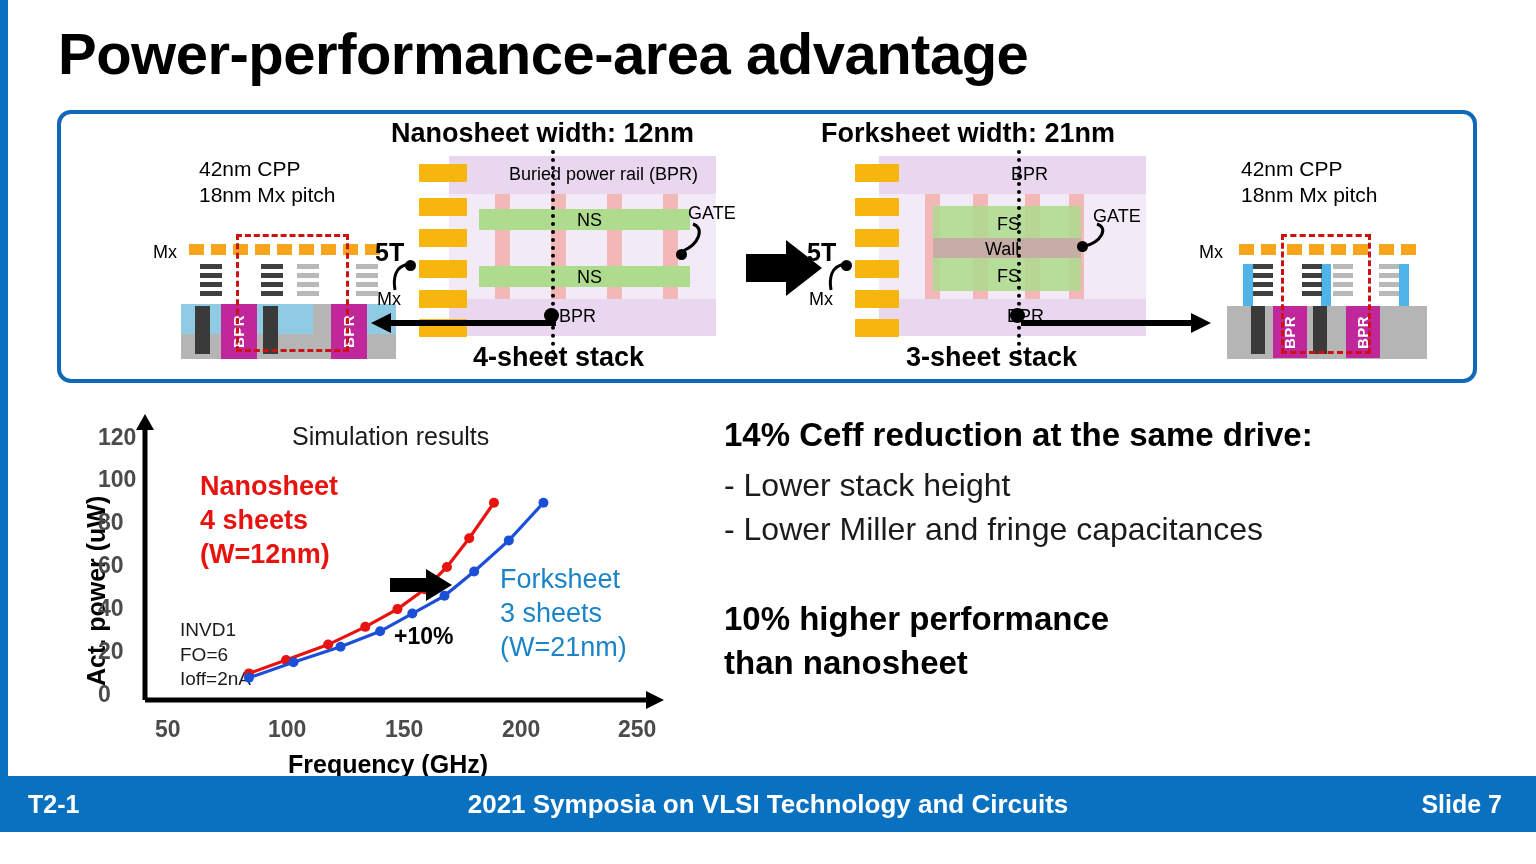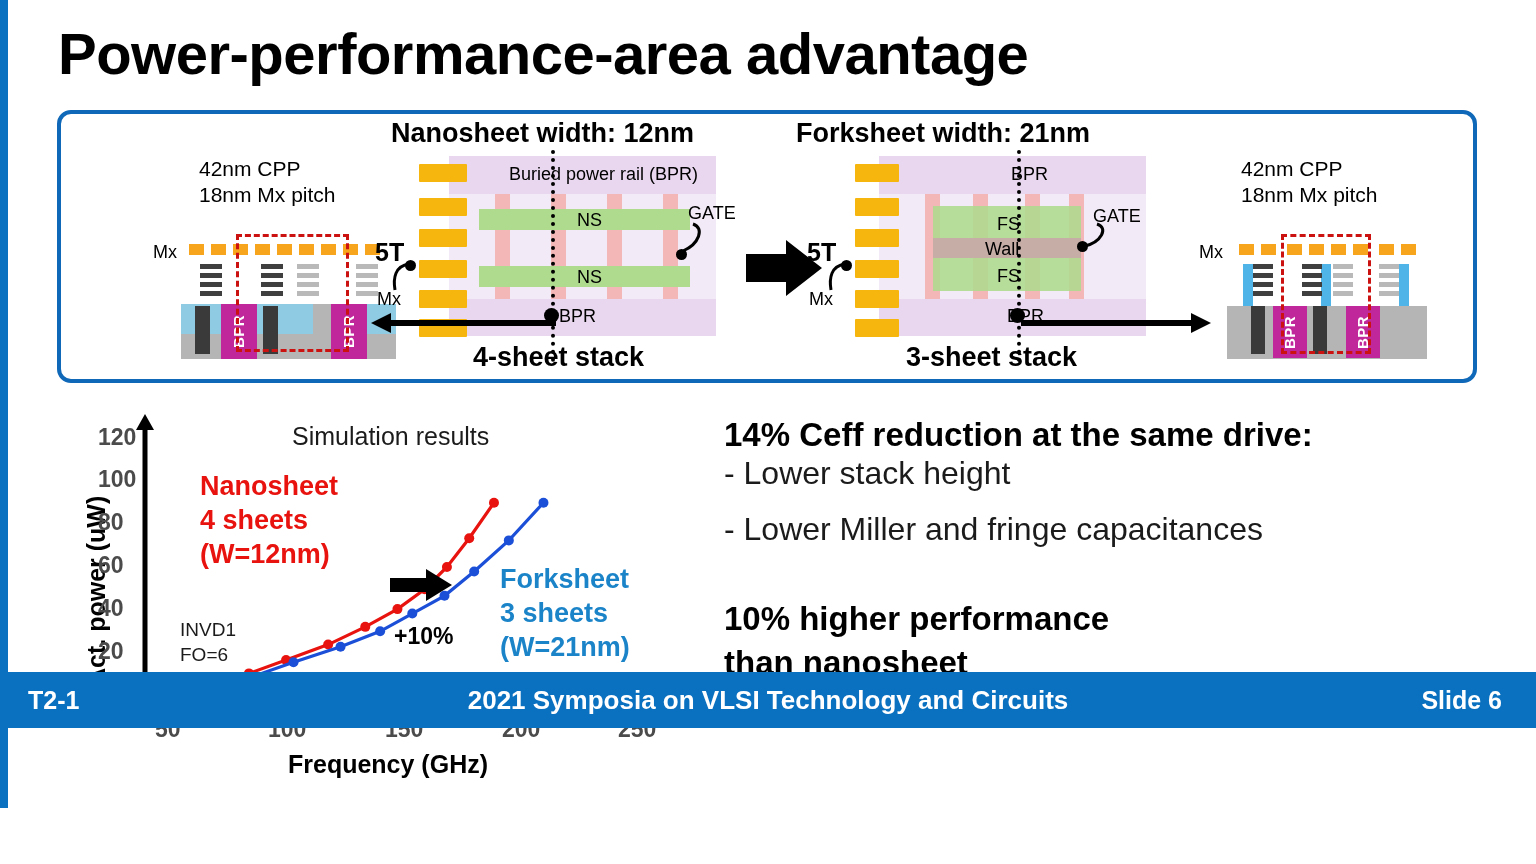--- a/index.html
+++ b/index.html
@@ -2,21 +2,21 @@
 <html><head>
 <meta charset="utf-8">
 <style>
   * { box-sizing: border-box; margin: 0; padding: 0; }
   html, body {
     width: 1536px; height: 864px;
     background: #ffffff;
     font-family: "Liberation Sans", sans-serif;
     overflow: hidden;
   }
-  #slide { position: relative; width: 1536px; height: 728px; background:#fff; }
+  #slide { position: relative; width: 1536px; height: 832px; background:#fff; }
 
   
   #title {
     position: absolute; left: 58px; top: 20px;
     font-size: 58px; font-weight: bold; color: #000;
     letter-spacing: -0.5px; white-space: nowrap;
   }
 
   
   #diagram-box {
@@ -78,21 +78,21 @@
     position:absolute; font-size:23px; font-weight:bold; color:#4b4b4b;
     white-space:nowrap;
   }
   .ytick { }
   .sim-title { position:absolute; font-size:25px; color:#1b1b1b; white-space:nowrap; }
   .ns-legend {
     position:absolute; font-size:27px; font-weight:bold; color:#e8130e;
     line-height:1.25; white-space:nowrap;
   }
   .fs-legend {
-    position:absolute; font-size:27px; font-weight:bold; color:#1b84c9;
+    position:absolute; font-size:27px; font-weight:normal; color:#1b84c9;
     line-height:1.25; white-space:nowrap;
   }
   .cond {
     position:absolute; font-size:19px; color:#1b1b1b; line-height:1.3; white-space:nowrap;
   }
   .pct { position:absolute; font-size:23px; font-weight:bold; color:#000; }
 
   
   .r-head {
     position:absolute; font-size:33px; font-weight:bold; color:#000; white-space:nowrap;
@@ -229,21 +229,21 @@
 
     <svg class="abs" style="left:310px; top:196px;" width="185" height="26">
       <line x1="16" y1="13" x2="185" y2="13" stroke="#000" stroke-width="6"></line>
       <polygon points="0,13 20,3 20,23" fill="#000"></polygon>
     </svg>
 
     <svg class="abs" style="left:685px; top:124px;" width="76" height="60">
       <polygon points="0,16 40,16 40,2 76,30 40,58 40,44 0,44" fill="#000"></polygon>
     </svg>
 
-    <div class="dia-head" style="left:735px; top:4px;">Forksheet width: 21nm</div>
+    <div class="dia-head" style="left:760px; top:4px;">Forksheet width: 21nm</div>
 
     <div class="abs" style="left:760px; top:42px; width:325px; height:180px;">
       <div class="lv-band" style="left:58px; top:0; width:267px; height:38px;"></div>
       <div class="lv-txt" style="left:190px; top:8px;">BPR</div>
       <div class="lv-band" style="left:58px; top:143px; width:267px; height:37px;"></div>
       <div class="lv-txt" style="left:186px; top:150px;">BPR</div>
       <div class="lv-band" style="left:58px; top:38px; width:267px; height:105px; background:#f2eaf6;"></div>
 
       <div class="lv-gate" style="left:104px; top:38px; width:15px; height:105px;"></div>
       <div class="lv-gate" style="left:152px; top:38px; width:15px; height:105px;"></div>
@@ -405,24 +405,24 @@
         <circle cx="448.825" cy="132.4" r="5" fill="#1b4fd8"></circle>
         <circle cx="483.475" cy="94.71666666666667" r="5" fill="#1b4fd8"></circle>
       </svg>
 
     <svg class="abs" style="left:330px; top:160px;" width="64" height="34">
       <polygon points="0,10 36,10 36,1 62,17 36,33 36,24 0,24" fill="#000"></polygon>
     </svg>
   </div>
 
   <div class="r-head" style="left:724px; top:416px;">14% Ceff reduction at the same drive:</div>
-  <div class="r-body" style="left:724px; top:452px;">- Lower stack height</div>
+  <div class="r-body" style="left:724px; top:464px;">- Lower stack height</div>
   <div class="r-body" style="left:724px; top:508px;">- Lower Miller and fringe capacitances</div>
   <div class="r-head" style="left:724px; top:600px;">10% higher performance</div>
   <div class="r-head" style="left:724px; top:644px;">than nanosheet</div>
 
   <div id="footer">
     <div class="f-left">T2-1</div>
     <div class="f-mid">2021 Symposia on VLSI Technology and Circuits</div>
-    <div class="f-right">Slide 6</div>
+    <div class="f-right">Slide 7</div>
   </div>
 
 </div>
 
 </body></html>

